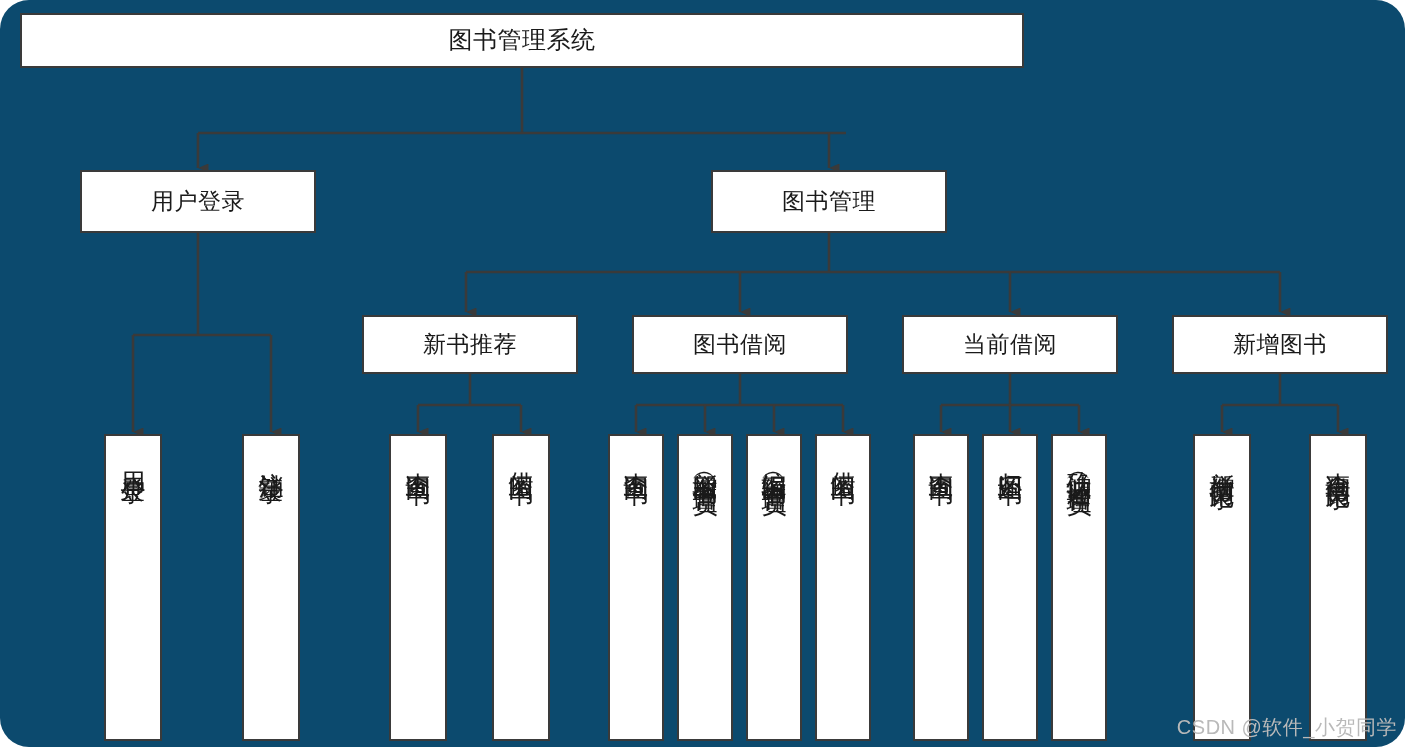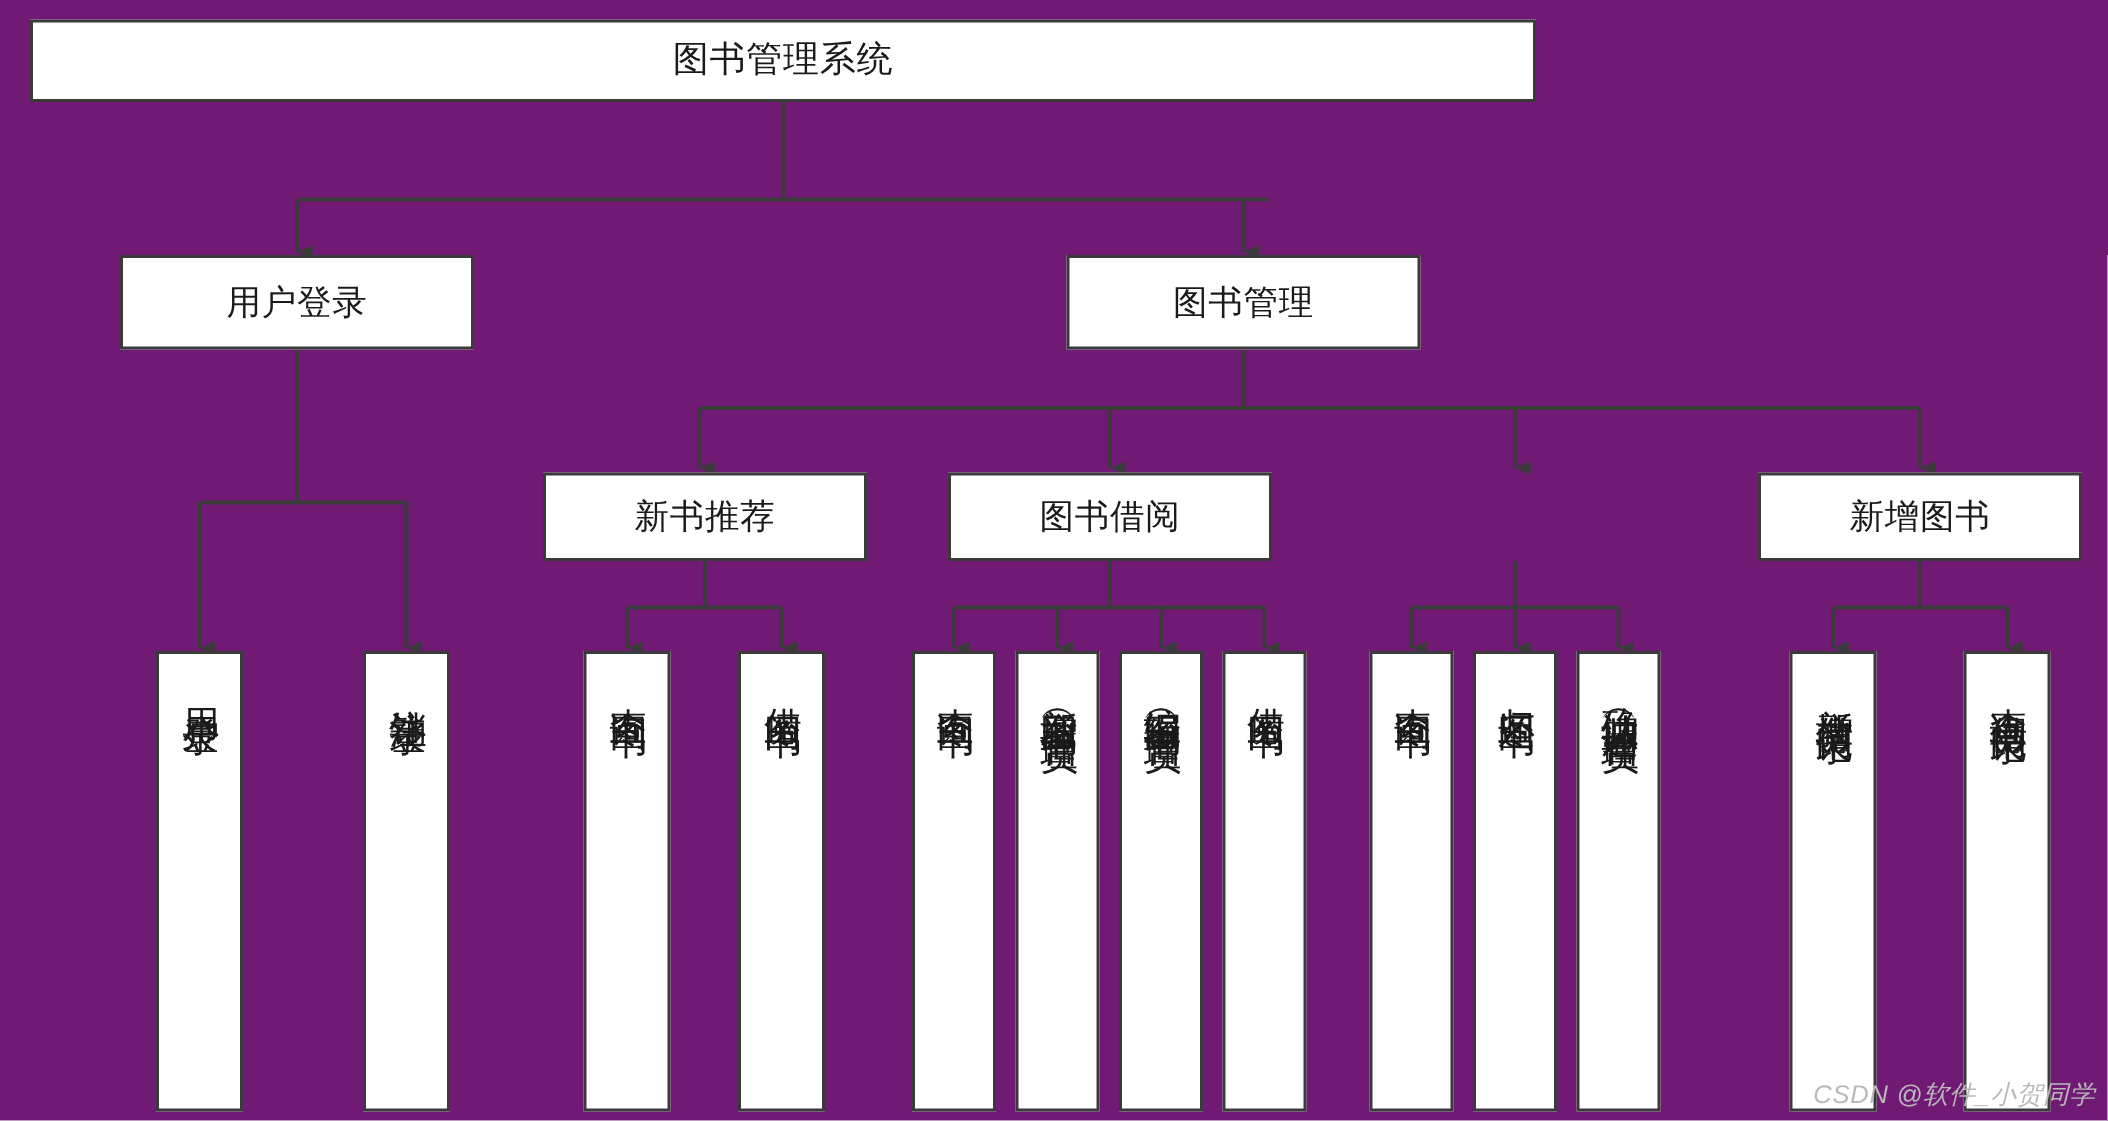--- a/index.html
+++ b/index.html
@@ -8,22 +8,23 @@
     background: #ffffff;
   }
   body {
     font-family: "Liberation Sans", "DejaVu Sans", sans-serif;
     color: #1a1a1a;
   }
   #canvas {
     position: relative;
     width: 1405px;
     height: 747px;
-    background: #701a75;
+    background: #0c4a6e;
     overflow: hidden;
+    border-radius: 29px;
   }
   svg.wires {
     position: absolute;
     left: 0;
     top: 0;
     width: 1405px;
     height: 747px;
     pointer-events: none;
   }
   .node {
@@ -57,26 +58,25 @@
     text-orientation: upright;
     font-size: 25px;
     line-height: 1.0;
     letter-spacing: 3px;
     white-space: nowrap;
   }
   .watermark {
     position: absolute;
     right: 8px;
     bottom: 6px;
-    font-size: 17px;
+    font-size: 20px;
     color: #b9b9b9;
     letter-spacing: 0.5px;
     z-index: 3;
     white-space: nowrap;
-    font-style: italic;
   }
 </style>
 </head>
 <body>
 
 <div id="canvas">
 
   <svg class="wires" viewBox="0 0 1405 747">
     <defs>
       <marker id="arw" markerWidth="9" markerHeight="11" refX="4.5" refY="10.5" orient="auto" markerUnits="userSpaceOnUse">
@@ -137,20 +137,23 @@
   <div class="node horiz" style="left:711px; top:170px; width:236px; height:63px;">
     <span class="lbl">图书管理</span>
   </div>
 
   <div class="node horiz" style="left:362px; top:315px; width:216px; height:59px;">
     <span class="lbl">新书推荐</span>
   </div>
   <div class="node horiz" style="left:632px; top:315px; width:216px; height:59px;text-align:center;">
     <span class="lbl">图书借阅</span>
   </div>
+  <div class="node horiz" style="left:902px; top:315px; width:216px; height:59px;">
+    <span class="lbl">当前借阅</span>
+  </div>
   <div class="node horiz" style="left:1172px; top:315px; width:216px; height:59px;">
     <span class="lbl">新增图书</span>
   </div>
 
   <div class="node vert" style="left:104px; top:434px; width:58px; height:307px;">
     <span class="lbl">用户登录</span>
   </div>
   <div class="node vert" style="left:242px; top:434px; width:58px; height:307px;">
     <span class="lbl">注销登录</span>
   </div>

